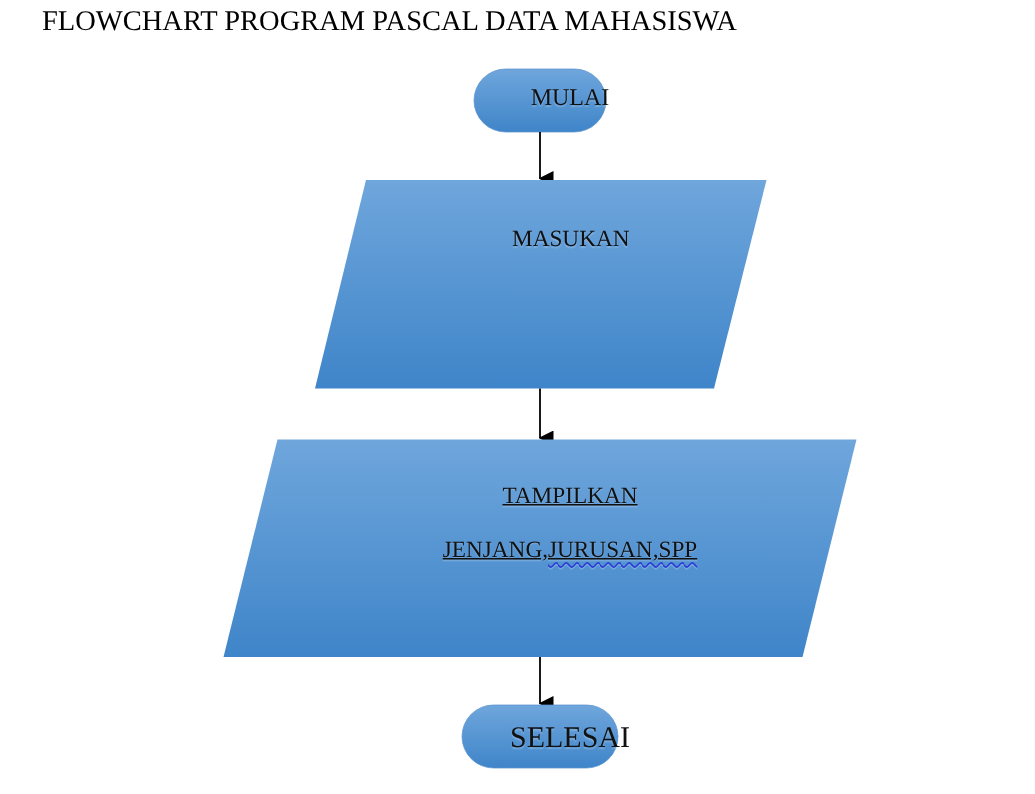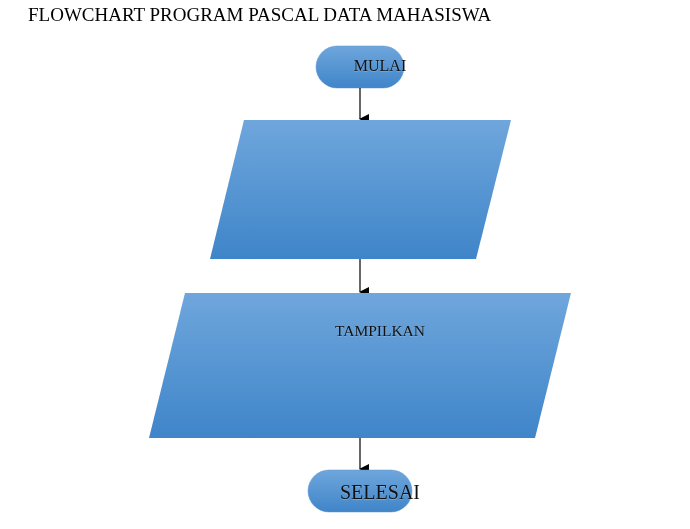--- a/index.html
+++ b/index.html
@@ -77,21 +77,23 @@
   <line x1="360" y1="438" x2="360" y2="469" stroke="#000" stroke-width="1.2" marker-end="url(#arrowhead)"></line>
 
   <rect x="308" y="470" width="104" height="42" rx="21" ry="21" fill="url(#blueGrad)" stroke="#5b93cf" stroke-width="0.5"></rect>
 </svg>
 
 <div class="shape-label" style="left:316px; top:57px; width:88px; font-size:16px;">
   <span>MULAI</span>
 </div>
 
 <div class="shape-label" style="left:210px; top:142px; width:301px; line-height:36px; font-size:15.5px;">
+  <span class="line">MASUKAN</span>
 </div>
 
-<div class="shape-label" style="left:149px; top:313px; width:422px; line-height:36px; font-size:15.5px;">
+<div class="shape-label" style="left:149px; top:313px; width:422px; line-height:36px; font-size:15.5px;text-decoration:underline;">
   <span class="line">TAMPILKAN</span>
+  <span class="line"><span>JENJANG,</span><span class="squiggle">JURUSAN,SPP</span></span>
 </div>
 
 <div class="shape-label" style="left:308px; top:481px; width:104px; font-size:20px;">
   <span>SELESAI</span>
 </div>
 
 </body></html>

